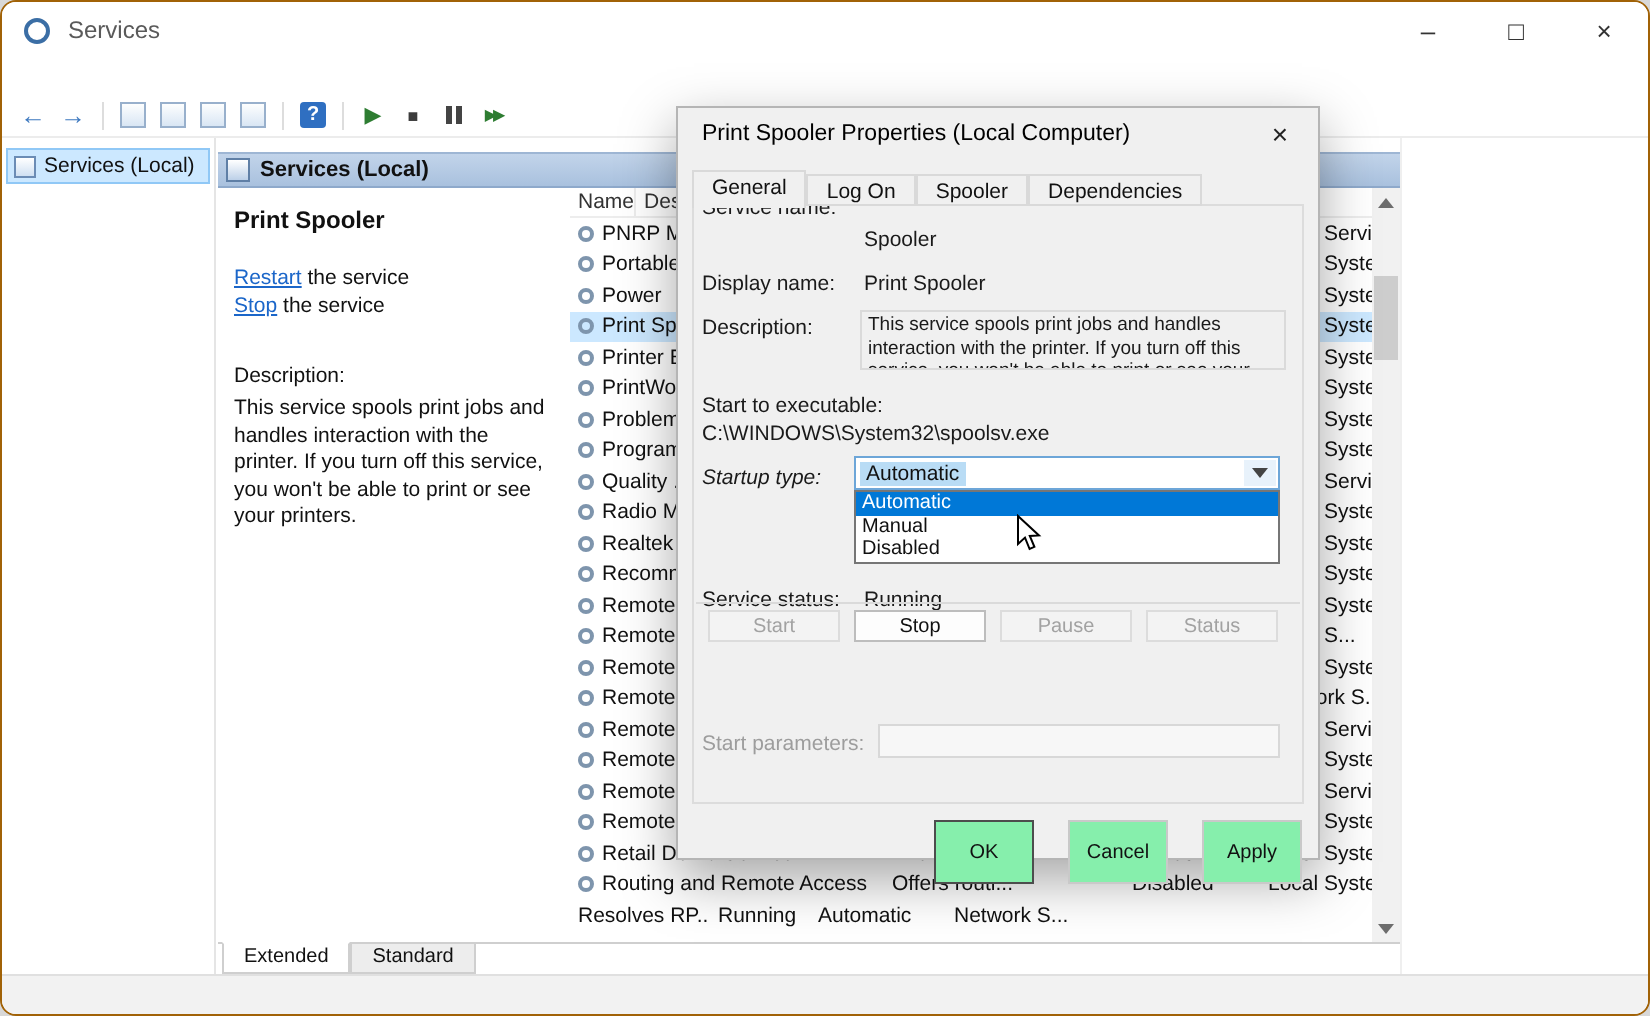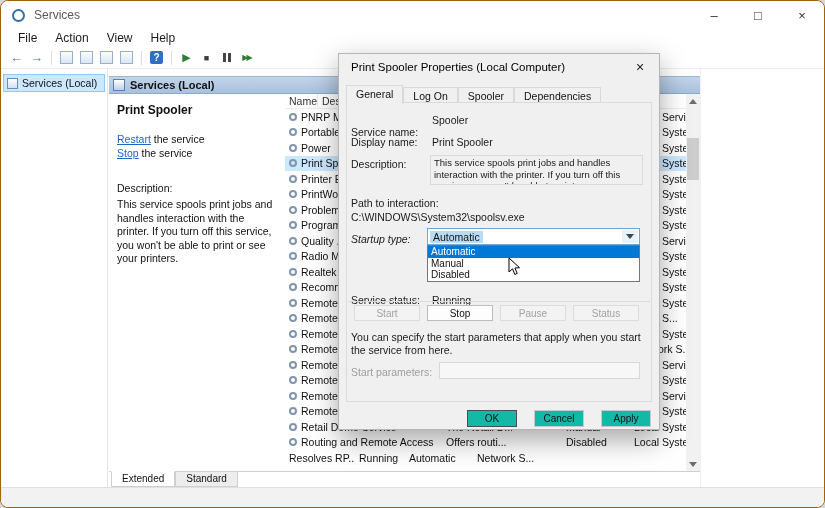--- a/index.html
+++ b/index.html
@@ -107,47 +107,40 @@
   .dd-item.selected { background:#0078d7; color:#fff; }
 
   .dsep { position:absolute; left:9px; right:9px; top:247px; border-top:1px solid #dadada; }
   .svc-btns { position:absolute; left:15px; top:251px; display:flex; gap:7px; }
   .sbtn { width:66px; height:16px; font-size:10px; background:#fdfdfd; border:1px solid #bdbdbd; color:#111; }
   .sbtn.disabled { background:#f3f3f3; border-color:#dcdcdc; color:#a2a2a2; }
   .dnote { position:absolute; left:12px; top:277px; width:302px; font-size:10.5px; line-height:12.5px; color:#1a1a1a; }
   .sp-label { position:absolute; left:12px; top:312px; font-size:10.5px; color:#9d9d9d; }
   .sp-input { position:absolute; left:100px; top:308px; width:201px; height:17px; background:#f7f7f7; border:1px solid #d8d8d8; }
   .dlg-btns { position:absolute; right:8px; top:356px; display:flex; gap:17px; }
-  .dbtn { width:50px; height:17px; font-size:10px; background:#14b8a6; border:1px solid #c9c9c9; color:#111; }
+  .dbtn { width:50px; height:32px; font-size:10px; background:#86efac; border:1px solid #c9c9c9; color:#111; }
   .dbtn.default { border-color:#4d4d4d; }
 
   .cursor { position:absolute; left:507px; top:256px; z-index:100; }
 </style>
 </head>
 <body>
 
 <div class="window">
 
   <div class="titlebar">
     <span class="app-ico"></span>
     <span class="title-text">Services</span>
     <div class="win-controls">
       <div class="win-btn">–</div>
       <div class="win-btn">□</div>
       <div class="win-btn">×</div>
     </div>
   </div>
 
-  <div class="menubar">
-
-  <span class="menu-item">File</span>
-      <span class="menu-item">Action</span>
-      <span class="menu-item">View</span>
-      <span class="menu-item">Help</span>
-    </div>
 
   <div class="toolbar">
     <span class="tbi">
         <span class="arrow">←</span>
       </span>
     <span class="tbi">
         <span class="arrow">→</span>
       </span>
     <span class="tsep"></span>
     <span class="tbi">
@@ -500,28 +493,28 @@
 
     <div class="dtabs">
 
     <div class="dtab selected">General</div>
         <div class="dtab">Log On</div>
         <div class="dtab">Spooler</div>
         <div class="dtab">Dependencies</div>
       </div>
     <div class="dpage"></div>
 
-    <div class="dlbl" style="left:12px; top:72px;text-align:center;">Service name:</div>
+    <div class="dlbl" style="left:12px; top:44px;text-align:center;">Service name:</div>
     <div class="dval" style="left:93px; top:60px;">Spooler</div>
     <div class="dlbl" style="left:12px; top:82px;">Display name:</div>
     <div class="dval" style="left:93px; top:82px;">Print Spooler</div>
     <div class="dlbl" style="left:12px; top:104px;">Description:</div>
     <div class="ddesc">This service spools print jobs and handles interaction with the printer.  If you turn off this service, you won't be able to print or see your printers.</div>
 
-    <div class="dlbl" style="left:12px; top:143px;">Path to interaction:</div>
+    <div class="dlbl" style="left:12px; top:143px;">Start to executable:</div>
     <div class="dval" style="left:12px; top:157px;">C:\WINDOWS\System32\spoolsv.exe</div>
 
     <div class="dlbl" style="left:12px; top:179px;font-style:italic;">Startup type:</div>
     <div class="combo">
       <span class="combo-sel">Automatic</span>
       <span class="combo-btn">
           <span class="combo-tri"></span>
         </span>
     </div>
 
@@ -531,21 +524,20 @@
     <div class="dsep"></div>
 
     <div class="svc-btns">
 
     <button class="sbtn disabled">Start</button>
         <button class="sbtn">Stop</button>
         <button class="sbtn disabled">Pause</button>
         <button class="sbtn disabled">Status</button>
       </div>
 
-    <div class="dnote">You can specify the start parameters that apply when you start the service from here.</div>
     <div class="sp-label">Start parameters:</div>
     <input class="sp-input" disabled="" value="" style="">
 
     <div class="dlg-btns">
 
     <button class="dbtn default">OK</button>
         <button class="dbtn">Cancel</button>
         <button class="dbtn">Apply</button>
       </div>
 

